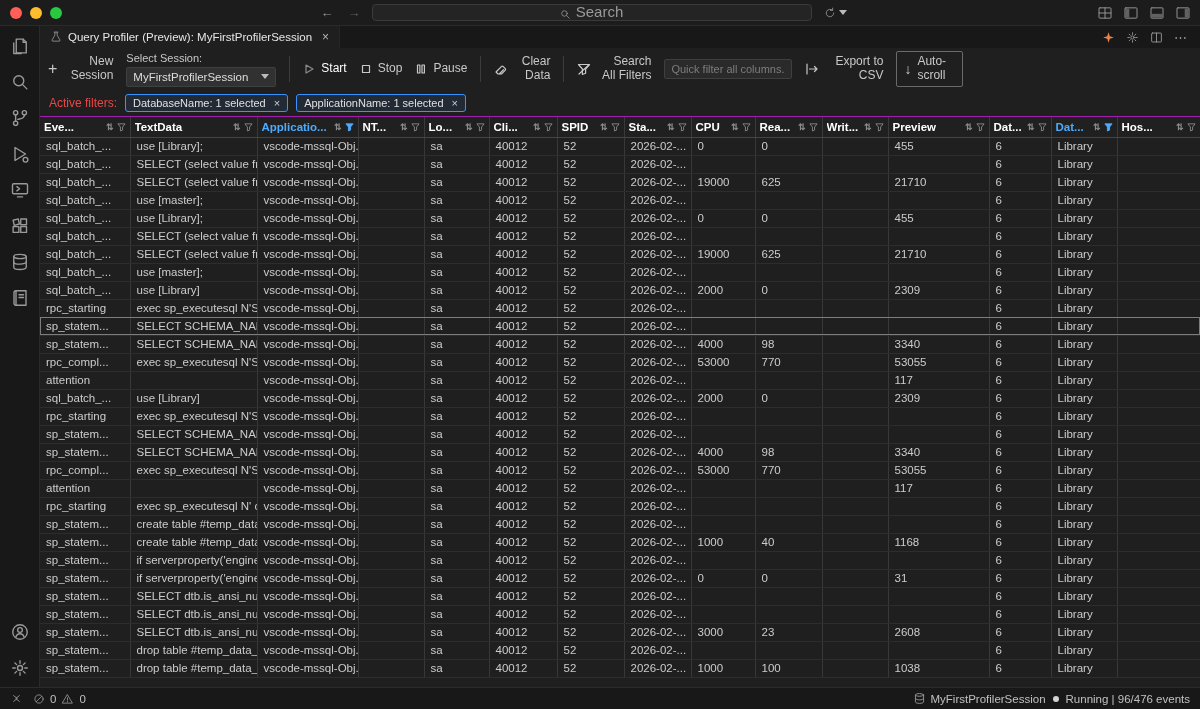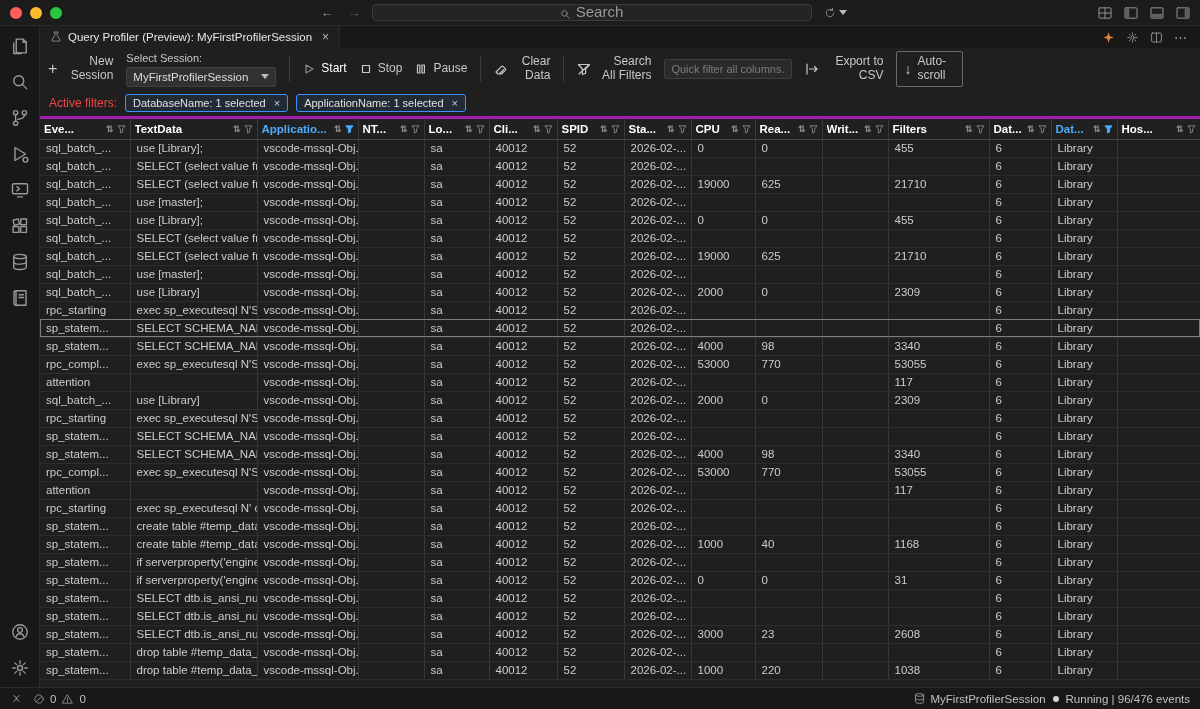--- a/index.html
+++ b/index.html
@@ -65,21 +65,21 @@
   .disabled svg.tbi{stroke:#8a8a8a}
 
   
   .filterbar{flex:0 0 26px;display:flex;align-items:center;gap:8px;padding:0 9px;font-size:12px}
   .filters-label{color:#ef4444}
   .chip{display:flex;align-items:center;gap:8px;height:18px;padding:0 7px;font-size:11px;color:#e0e0e0;
     background:rgba(55,148,255,.10);border:1px solid #3794ff;border-radius:3px}
   .chip-x{color:#cfcfcf;font-size:11px}
 
   
-  .grid-wrap{flex:1;overflow:hidden;border-top:3px solid #a21caf}
+  .grid-wrap{flex:1;overflow:hidden;border-top:1px solid #a21caf}
   table{border-collapse:collapse;table-layout:fixed;width:1160px}
   thead th{height:20px;padding:0 4px;border-right:1px solid #3a3a3a;border-bottom:1px solid #454545;
     background:#202020;text-align:left}
   .hcell{display:flex;align-items:center;gap:3px}
   .h-label{flex:1;font-weight:bold;font-size:11.5px;color:#fff;white-space:nowrap;overflow:hidden}
   th.filtered .h-label{color:#4daafc}
   .sort{color:#8a8a8a;font-size:9px;flex:0 0 auto}
   svg.funnel path{fill:none;stroke:#8a8a8a;stroke-width:1}
   th.filtered svg.funnel path{fill:#4daafc;stroke:#4daafc}
   tbody td{height:18px;padding:0 6px;font-size:11.5px;color:#cccccc;white-space:nowrap;overflow:hidden;
@@ -427,21 +427,21 @@
                   <div class="hcell">
                     <span class="h-label">Writ...</span>
                     <span class="sort">⇅</span>
                     <svg class="funnel" width="9" height="10" viewBox="0 0 10 10">
                       <path d="M1 1.5 H9 L6.2 5 V8.4 L3.8 9.4 V5 Z"></path>
                     </svg>
                   </div>
                 </th>
                 <th>
                   <div class="hcell">
-                    <span class="h-label">Filters</span>
+                    <span class="h-label">Preview</span>
                     <span class="sort">⇅</span>
                     <svg class="funnel" width="9" height="10" viewBox="0 0 10 10">
                       <path d="M1 1.5 H9 L6.2 5 V8.4 L3.8 9.4 V5 Z"></path>
                     </svg>
                   </div>
                 </th>
                 <th>
                   <div class="hcell">
                     <span class="h-label">Dat...</span>
                     <span class="sort">⇅</span>
@@ -967,21 +967,21 @@
               <tr>
                 <td>sp_statem...</td>
                 <td>drop table #temp_data_ret...</td>
                 <td>vscode-mssql-Obj...</td>
                 <td></td>
                 <td>sa</td>
                 <td>40012</td>
                 <td>52</td>
                 <td>2026-02-...</td>
                 <td>1000</td>
-                <td>220</td>
+                <td>100</td>
                 <td></td>
                 <td>1038</td>
                 <td>6</td>
                 <td>Library</td>
                 <td></td>
               </tr>
             </tbody>
         </table>
       </div>
 

